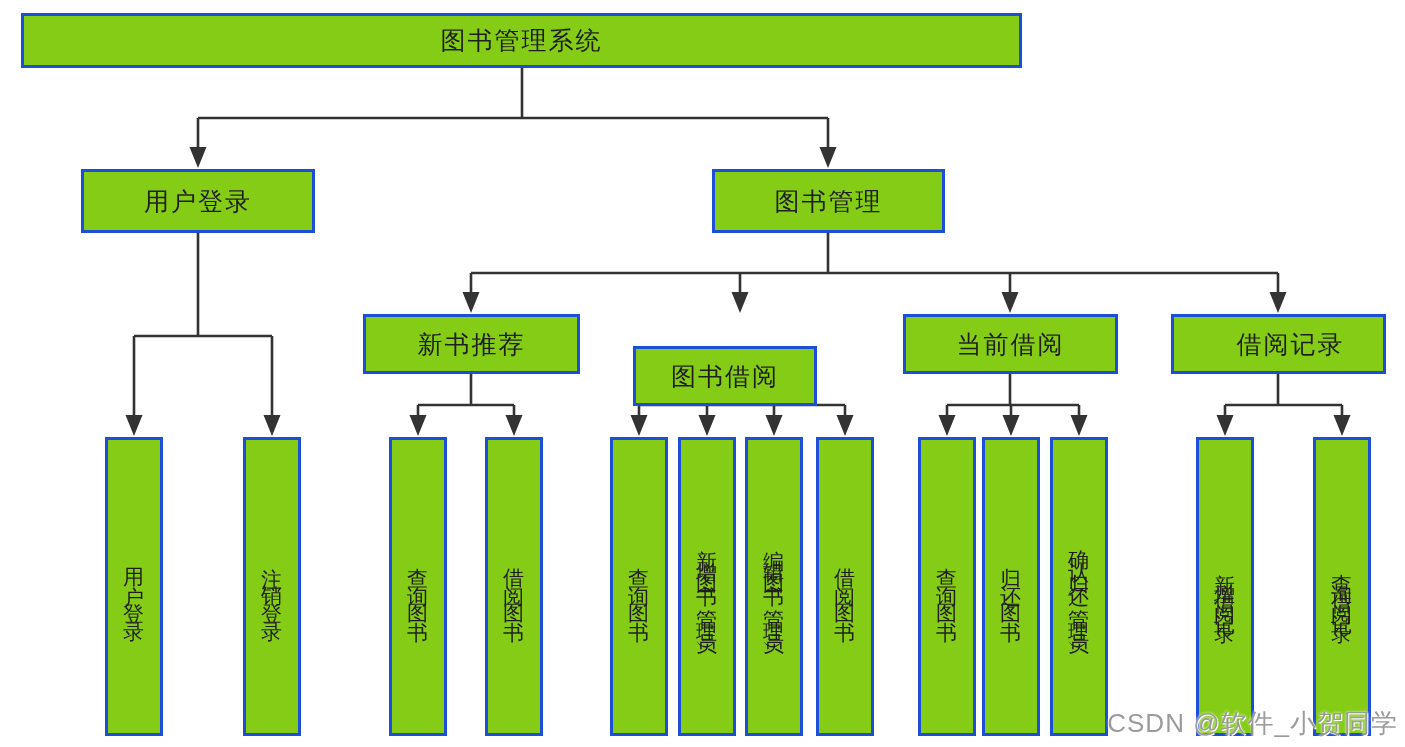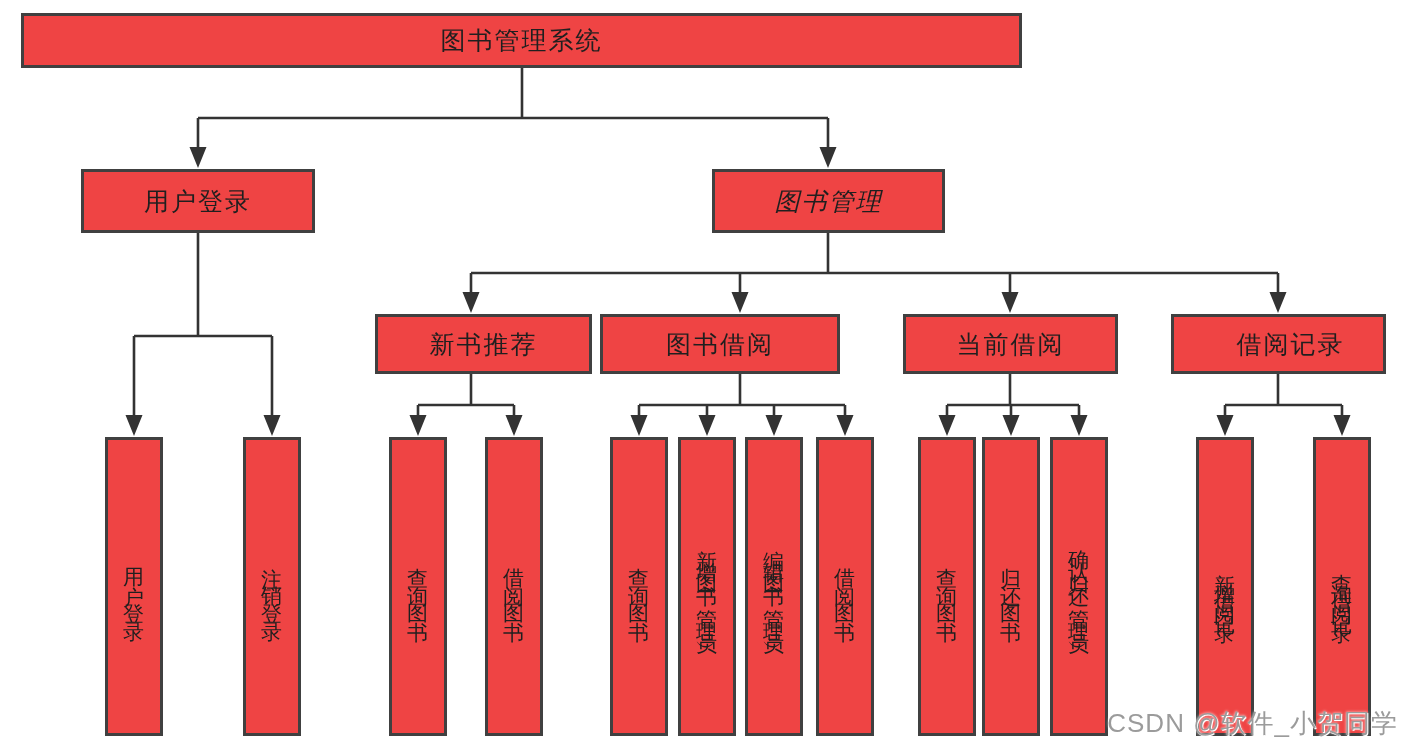--- a/index.html
+++ b/index.html
@@ -7,22 +7,22 @@
     position:relative;
     width:1405px;height:747px;
     background:#ffffff;
     font-family:"Liberation Sans","DejaVu Sans",sans-serif;
     overflow:hidden;
   }
   .wires{position:absolute;left:0;top:0;width:1405px;height:747px;}
   .box{
     position:absolute;
     box-sizing:border-box;
-    background:#ef4444;
-    border:3px solid #404040;
+    background:#84cc16;
+    border:3px solid #1d4ed8;
     display:flex;align-items:center;justify-content:center;
     color:#1f1f1f;
   }
   .hlabel{font-size:25px;letter-spacing:2px;white-space:nowrap;}
   .root{left:21px;top:13px;width:1001px;height:55px;}
   .lvl2{top:169px;height:64px;}
   .lvl3{top:314px;height:60px;}
   .leaf{top:437px;width:58px;height:299px;}
   .vtext{
     writing-mode:vertical-rl;
@@ -82,28 +82,28 @@
       M1333.5 415L1350.5 415L1342 436Z"></path>
   </svg>
 
   <div class="box root">
     <span class="hlabel">图书管理系统</span>
   </div>
 
   <div class="box lvl2" style="left:81px;width:234px;">
     <span class="hlabel">用户登录</span>
   </div>
-  <div class="box lvl2" style="left:712px;width:233px;font-style:italic;">
+  <div class="box lvl2" style="left:712px;width:233px;">
     <span class="hlabel">图书管理</span>
   </div>
 
-  <div class="box lvl3" style="left:363px;width:217px;margin-left:12px;">
+  <div class="box lvl3" style="left:363px;width:217px;">
     <span class="hlabel">新书推荐</span>
   </div>
-  <div class="box lvl3" style="left:600px;width:240px;">
+  <div class="box lvl3" style="left:633px;width:184px;margin-top:32px;">
     <span class="hlabel">图书借阅</span>
   </div>
   <div class="box lvl3" style="left:903px;width:215px;">
     <span class="hlabel">当前借阅</span>
   </div>
   <div class="box lvl3" style="left:1171px;width:215px;padding-left:24px;">
     <span class="hlabel">借阅记录</span>
   </div>
 
   <div class="box leaf" style="left:105px;">

